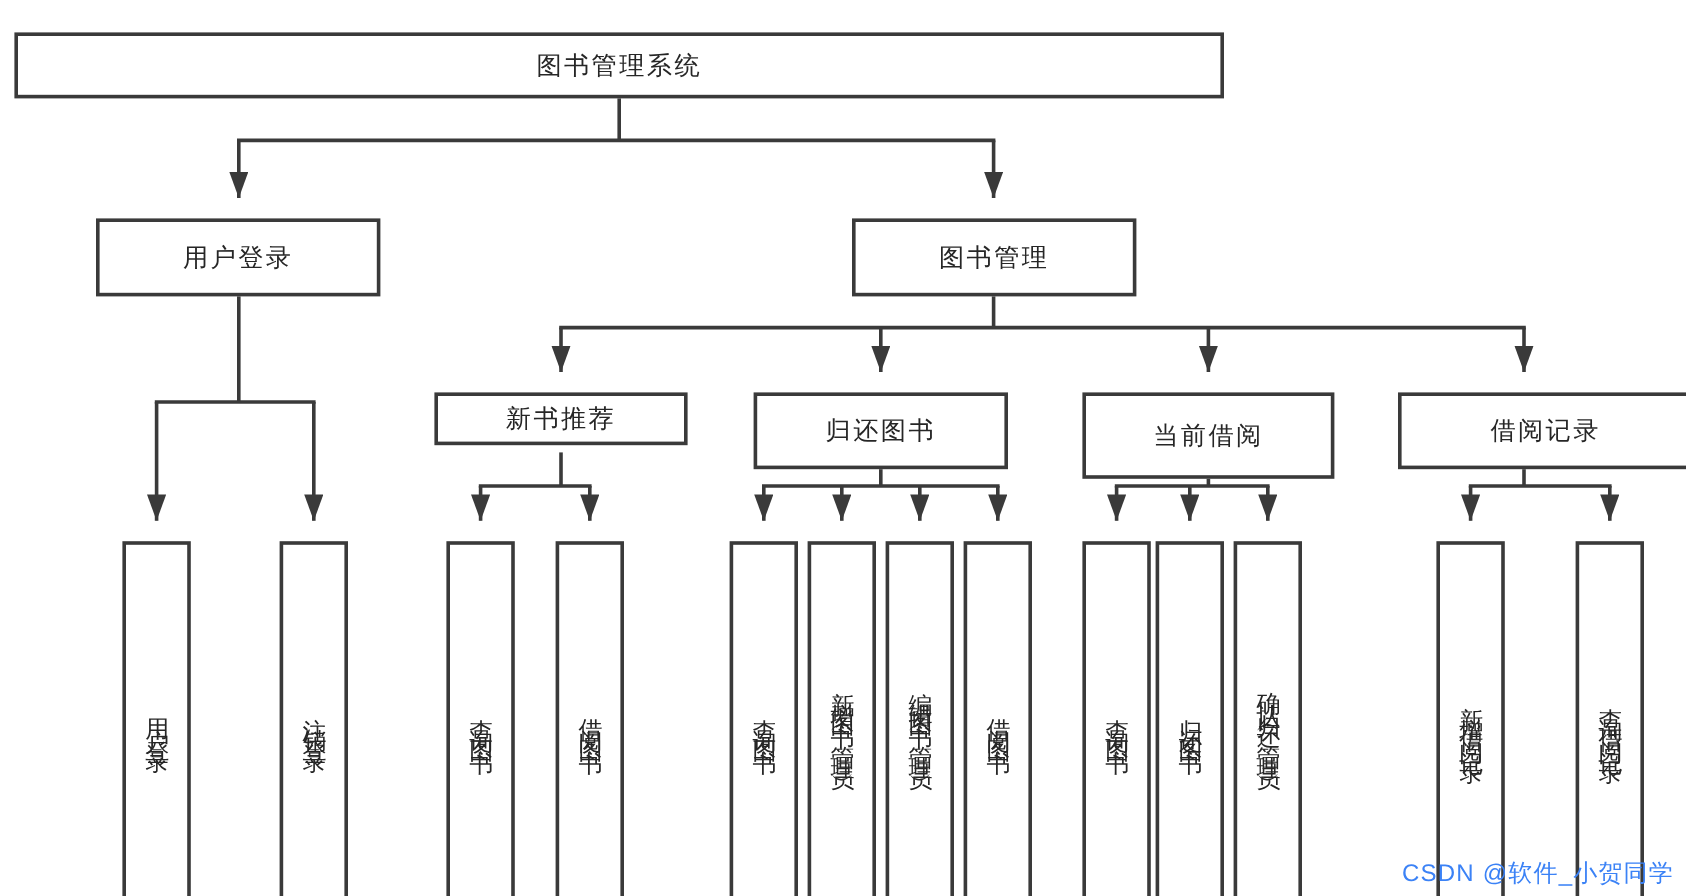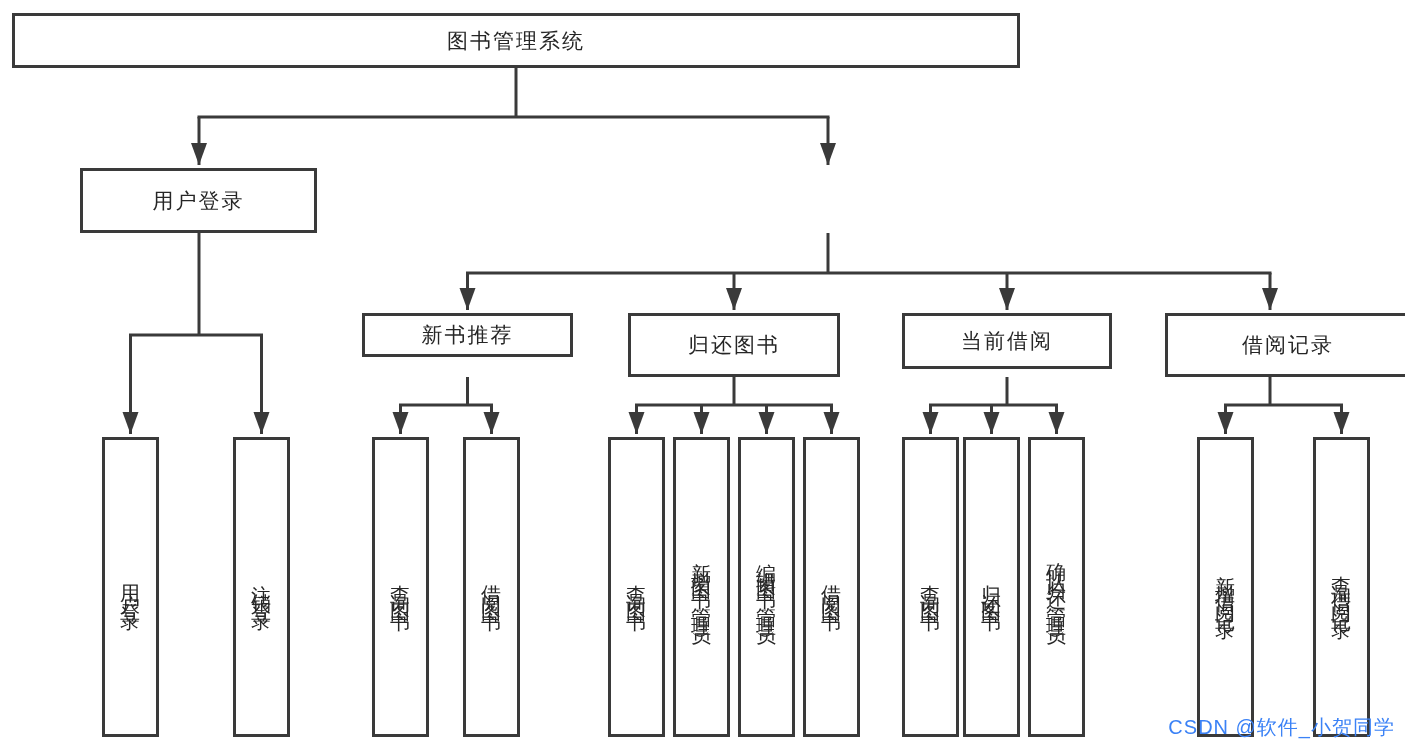--- a/index.html
+++ b/index.html
@@ -19,20 +19,21 @@
   }
   .node {
     position: absolute;
     box-sizing: border-box;
     border: 3px solid #3a3a3a;
     background: #ffffff;
     display: flex;
     align-items: center;
     justify-content: center;
     color: #262626;
+    margin-top: 14px;
   }
   .h-label {
     font-size: 21px;
     letter-spacing: 2px;
     white-space: nowrap;
   }
   .leaf .v-label {
     writing-mode: vertical-rl;
     font-size: 20px;
     line-height: 1;
@@ -105,28 +106,31 @@
     </g>
   </svg>
 
   <div class="node" style="left:12px; top:13px; width:1008px; height:55px;">
     <span class="h-label">图书管理系统</span>
   </div>
 
   <div class="node" style="left:80px; top:168px; width:237px; height:65px;">
     <span class="h-label">用户登录</span>
   </div>
+  <div class="node" style="left:710px; top:168px; width:237px; height:65px;">
+    <span class="h-label">图书管理</span>
+  </div>
 
   <div class="node" style="left:362px; top:313px; width:211px; height:44px;align-items:center;">
     <span class="h-label">新书推荐</span>
   </div>
   <div class="node" style="left:628px; top:313px; width:212px; height:64px;">
     <span class="h-label">归还图书</span>
   </div>
-  <div class="node" style="left:902px; top:313px; width:210px; height:56px;">
+  <div class="node" style="left:902px; top:313px; width:210px; height:72px;">
     <span class="h-label">当前借阅</span>
   </div>
   <div class="node" style="left:1165px; top:313px; width:246px; height:64px;">
     <span class="h-label">借阅记录</span>
   </div>
 
   <div class="node leaf" style="left:102px; top:437px; width:57px; height:300px;">
     <span class="v-label">用户登录</span>
   </div>
   <div class="node leaf" style="left:233px; top:437px; width:57px; height:300px;">

